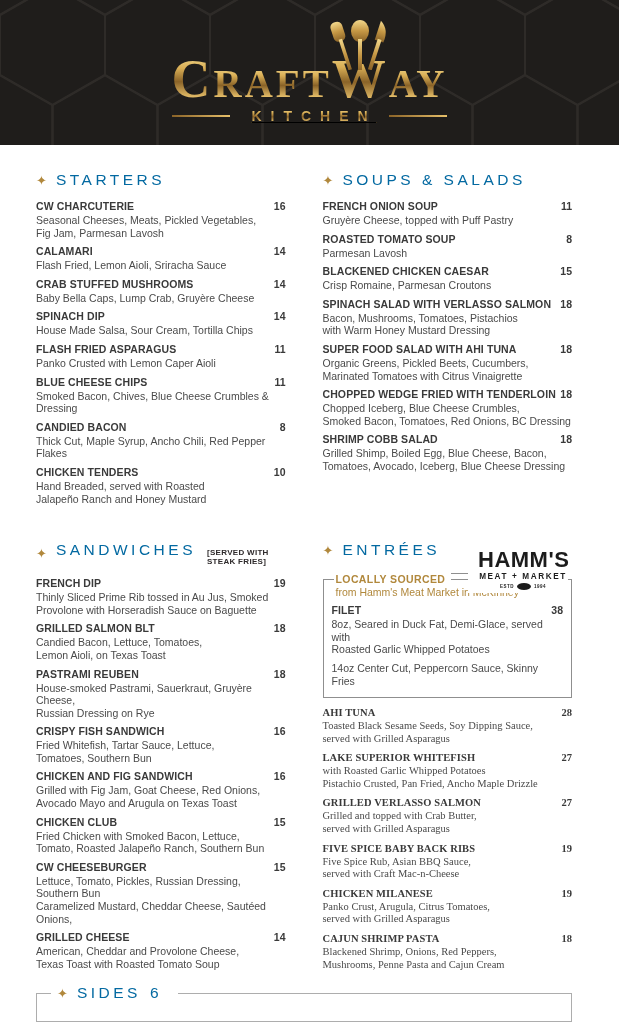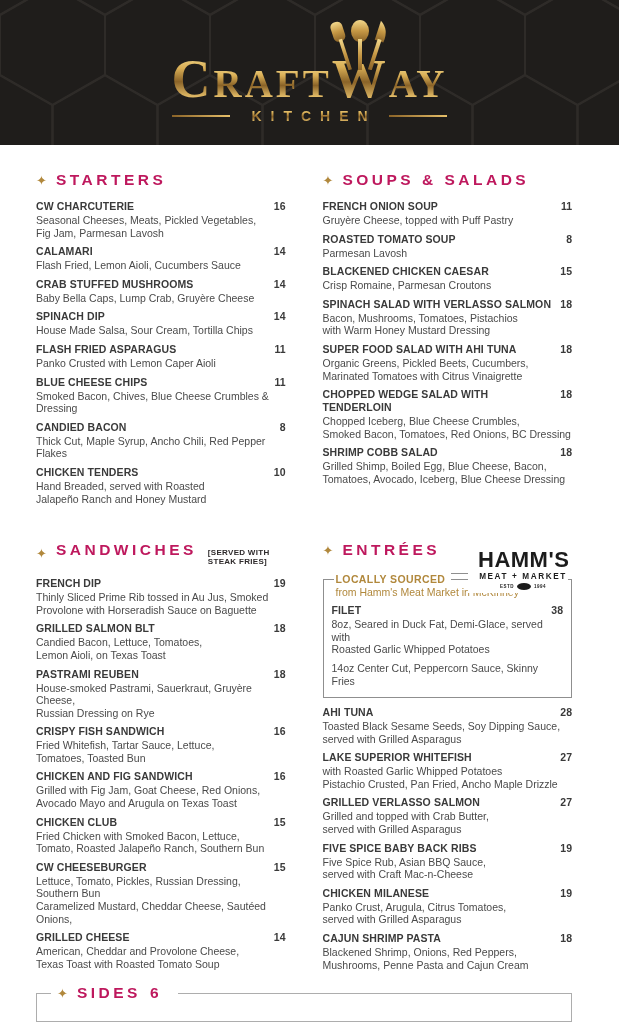--- a/index.html
+++ b/index.html
@@ -14,30 +14,30 @@
   .gold-text { color:#d9ae55; font-family:"Liberation Serif", serif; font-weight:bold; }
   @supports ((-webkit-background-clip: text)) {
     .gold-text { background:linear-gradient(180deg,#f7e29a 0%, #d9ae55 30%, #8a6328 55%, #e7c06a 85%, #a97e35 100%);
       -webkit-background-clip:text; background-clip:text; color:transparent; }
   }
   .brand { display:flex; justify-content:center; align-items:baseline; letter-spacing:3px; }
   .brand .big { font-size:54px; line-height:1; }
   .brand .mid { font-size:39px; line-height:1; }
   .w-wrap { position:relative; display:inline-block; }
   .utensils { position:absolute; left:50%; transform:translateX(-50%); bottom:36px; }
-  .kitchen-row { display:flex; justify-content:center; align-items:center; gap:12px; margin-top:2px; }
+  .kitchen-row { display:flex; justify-content:center; align-items:center; gap:12px; margin-top:2px;text-decoration:underline; }
   .kitchen { font-family:"Liberation Sans", sans-serif; font-weight:bold; font-size:14px; letter-spacing:9px; text-indent:9px; }
   .kitchen-line { width:58px; height:2px; background:linear-gradient(90deg,#8a6328,#e7c06a); }
 
   
   .cols { display:grid; grid-template-columns:1fr 1fr; column-gap:37px; row-gap:30px;
           padding:26px 47px 0 36px; }
   .sec-head { display:flex; align-items:baseline; gap:9px; margin-bottom:11px; }
   .diamond { color:#b1883c; font-size:13px; line-height:1; align-self:center; }
-  .sec-title { font-weight:bold; font-size:15.5px; letter-spacing:3.5px; color:#be185d; }
+  .sec-title { font-weight:normal; font-size:15.5px; letter-spacing:3.5px; color:#0369a1; }
   .sec-note { font-weight:bold; font-size:8px; letter-spacing:0.3px; color:#2e2a2b; margin-left:2px; }
 
   .item { margin-bottom:6px; }
   .item-head { display:flex; justify-content:space-between; align-items:flex-start; line-height:13px; margin-bottom:1px; }
   .item-name { font-size:10.5px; font-weight:bold; color:#3a3a3a; letter-spacing:0.1px; }
   .item-price { font-size:10.5px; font-weight:bold; color:#3a3a3a; }
   .item-desc { font-size:10.5px; color:#4a4a4a; line-height:12.6px; }
 
   
   .entrees { position:relative; }
@@ -47,21 +47,21 @@
   .hamms-sub { font-size:8.2px; font-weight:bold; letter-spacing:1.6px; color:#1c1c1c; margin-top:1px; }
   .hamms-est { display:flex; justify-content:center; align-items:center; gap:3px; margin-top:2px;
                font-size:4.5px; font-weight:bold; color:#1c1c1c; letter-spacing:0.5px; }
   .hamms-oval { width:14px; height:7px; background:#1c1c1c; border-radius:50%; }
   .sourced-box { border:1px solid #8f8f8f; margin-top:20px; padding:0 8px 4px 8px; }
   .sourced-row { display:flex; margin-top:-7px; }
   .sourced-label { background:#fff; color:#b1883c; font-weight:bold; font-size:10.5px; letter-spacing:0.4px;
                    padding:0 6px 0 2px; margin-left:2px; white-space:nowrap; }
   .sourced-rule { flex:1; height:1px; background:#8f8f8f; }
   .sourced-sub { color:#b1883c; font-size:10.5px; margin:1px 0 6px 4px; }
-  .entree-rest { margin-top:8px; }
+  .entree-rest { margin-top:8px;font-family:Liberation Serif, serif; }
 
   
   .sides { margin:16px 47px 0 36px; border:1px solid #adadad; position:relative; padding:17px 0 10px 22px; }
   .sides-head { position:absolute; top:-10px; left:14px; background:#fff; padding:0 16px 0 6px;
                 display:flex; align-items:baseline; gap:9px; }
 </style>
 </head>
 <body>
 
 <div class="page">
@@ -139,21 +139,21 @@
               <div>Fig Jam, Parmesan Lavosh</div>
             </div>
           </div>
 
           <div class="item">
             <div class="item-head">
               <span class="item-name">CALAMARI</span>
               <span class="item-price">14</span>
             </div>
             <div class="item-desc">
-              <div>Flash Fried, Lemon Aioli, Cucumbers Sauce</div>
+              <div>Flash Fried, Lemon Aioli, Sriracha Sauce</div>
             </div>
           </div>
 
           <div class="item">
             <div class="item-head">
               <span class="item-name">CRAB STUFFED MUSHROOMS</span>
               <span class="item-price">14</span>
             </div>
             <div class="item-desc">
               <div>Baby Bella Caps, Lump Crab, Gruyère Cheese</div>
@@ -267,21 +267,21 @@
               <span class="item-price">18</span>
             </div>
             <div class="item-desc">
               <div>Organic Greens, Pickled Beets, Cucumbers,</div>
               <div>Marinated Tomatoes with Citrus Vinaigrette</div>
             </div>
           </div>
 
           <div class="item">
             <div class="item-head">
-              <span class="item-name">CHOPPED WEDGE SALAD WITH TENDERLOIN</span>
+              <span class="item-name">CHOPPED WEDGE FRIED WITH TENDERLOIN</span>
               <span class="item-price">18</span>
             </div>
             <div class="item-desc">
               <div>Chopped Iceberg, Blue Cheese Crumbles,</div>
               <div>Smoked Bacon, Tomatoes, Red Onions, BC Dressing</div>
             </div>
           </div>
 
           <div class="item">
             <div class="item-head">
@@ -337,21 +337,21 @@
             </div>
           </div>
 
           <div class="item">
             <div class="item-head">
               <span class="item-name">CRISPY FISH SANDWICH</span>
               <span class="item-price">16</span>
             </div>
             <div class="item-desc">
               <div>Fried Whitefish, Tartar Sauce, Lettuce,</div>
-              <div>Tomatoes, Toasted Bun</div>
+              <div>Tomatoes, Southern Bun</div>
             </div>
           </div>
 
           <div class="item">
             <div class="item-head">
               <span class="item-name">CHICKEN AND FIG SANDWICH</span>
               <span class="item-price">16</span>
             </div>
             <div class="item-desc">
               <div>Grilled with Fig Jam, Goat Cheese, Red Onions,</div>

